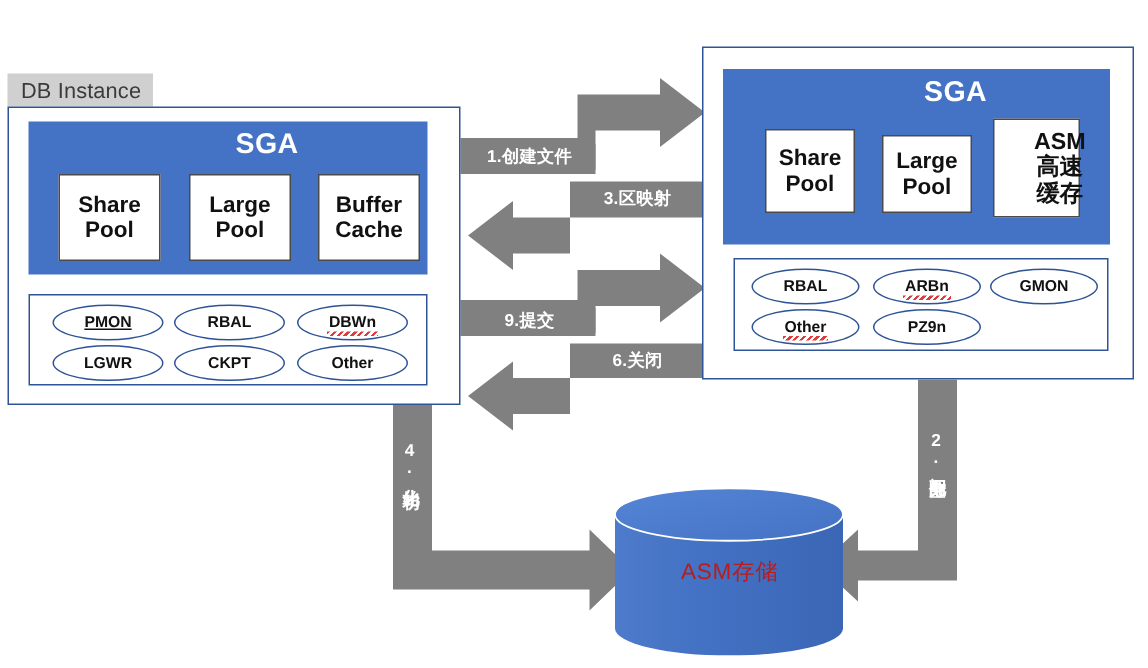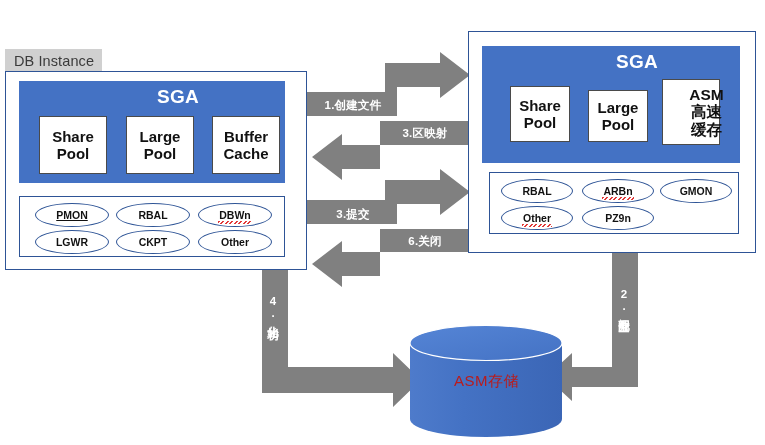--- a/index.html
+++ b/index.html
@@ -205,21 +205,21 @@
       <div class="oval" style="left:92px;top:33px;width:70px;height:22px;">
         <span class="sq">PZ9n</span>
       </div>
     </div>
   </div>
 
   <div class="plate" style="left:309px;top:96px;width:88px;height:17px;background:#808080;">1.创建文件</div>
 
   <div class="plate" style="left:383px;top:124px;width:84px;height:17px;background:#808080;">3.区映射</div>
 
-  <div class="plate" style="left:309px;top:205px;width:88px;height:17px;background:#808080;">3.提交</div>
+  <div class="plate" style="left:309px;top:205px;width:88px;height:17px;background:#808080;">9.提交</div>
 
   <div class="plate" style="left:383px;top:232px;width:84px;height:17px;background:#808080;">6.关闭</div>
 
   <div class="plate vert" style="left:264px;top:272px;width:18px;height:68px;background:#808080;">4.初始化</div>
 
   <div class="plate vert" style="left:615px;top:258px;width:18px;height:80px;background:#808080;">2.分配空间</div>
 
   <svg class="abs" style="left:409px;top:325px;width:155px;height:112px;" width="155" height="112">
     <defs>
       <linearGradient id="cylBody" x1="0" y1="0" x2="1" y2="0">

